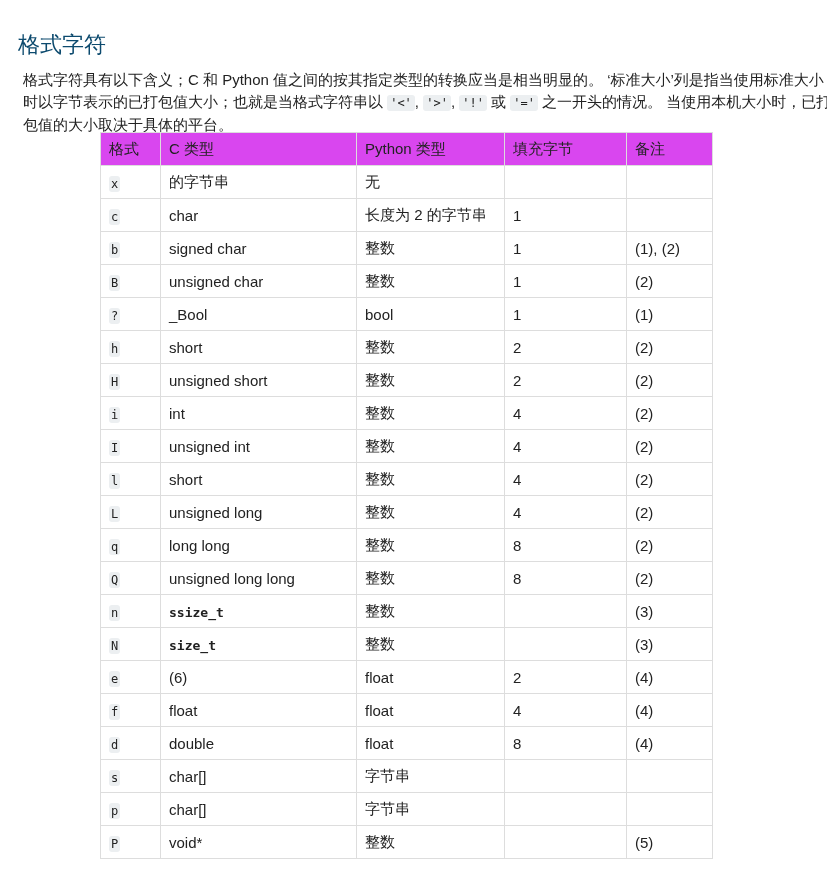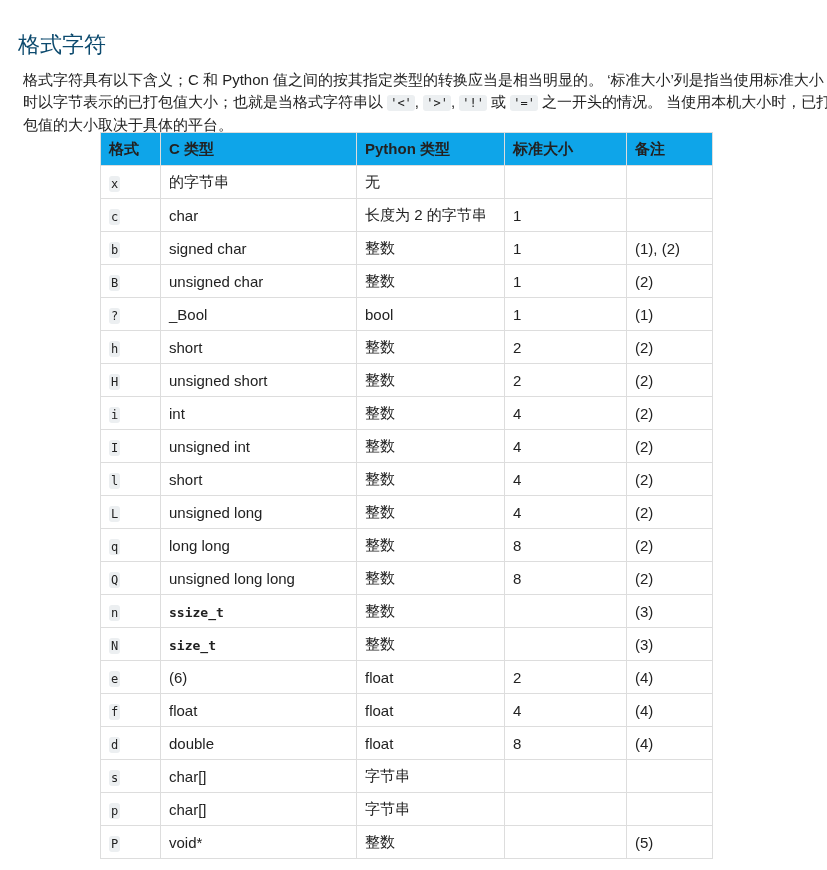--- a/index.html
+++ b/index.html
@@ -32,22 +32,22 @@
   }
   table.fmt th, table.fmt td {
     border: 1px solid #dddddd;
     height: 32px;
     padding: 0 8px;
     text-align: left;
     vertical-align: middle;
     white-space: nowrap;
   }
   table.fmt th {
-    background: #0ea5e9;
-    font-weight: bold;
+    background: #d946ef;
+    font-weight: normal;
     color: #222;
   }
   .c0 { width: 43px; }
   .c1 { width: 179px; }
   .c2 { width: 131px; }
   .c3 { width: 105px; }
   .c4 { width: 69px; }
   .mono-tag {
     font-family: "DejaVu Sans Mono", "Liberation Mono", monospace;
     font-size: 12px;
@@ -67,21 +67,21 @@
 <h2 class="page-title">格式字符</h2>
 
 <p class="intro"><span>格式字符具有以下含义；C 和 Python 值之间的按其指定类型的转换应当是相当明显的。 ‘标准大小’列是指当使用标准大小时以字节表示的已打包值大小；也就是当格式字符串以 </span><code class="code-inline">'&lt;'</code><span>, </span><code class="code-inline">'&gt;'</code><span>, </span><code class="code-inline">'!'</code><span> 或 </span><code class="code-inline">'='</code><span> 之一开头的情况。 当使用本机大小时，已打包值的大小取决于具体的平台。</span></p>
 
 <table class="fmt">
   <thead>
     <tr>
       <th class="c0">格式</th>
       <th class="c1">C 类型</th>
       <th class="c2">Python 类型</th>
-      <th class="c3">标准大小</th>
+      <th class="c3">填充字节</th>
       <th class="c4">备注</th>
     </tr>
   </thead>
   <tbody id="tbody">
       <tr>
         <td class="c0"><span class="mono-tag">x</span></td>
         <td class="c1"><span>的字节串</span></td>
         <td class="c2"><span>无</span></td>
         <td class="c3"><span></span></td>
         <td class="c4"><span></span></td>

